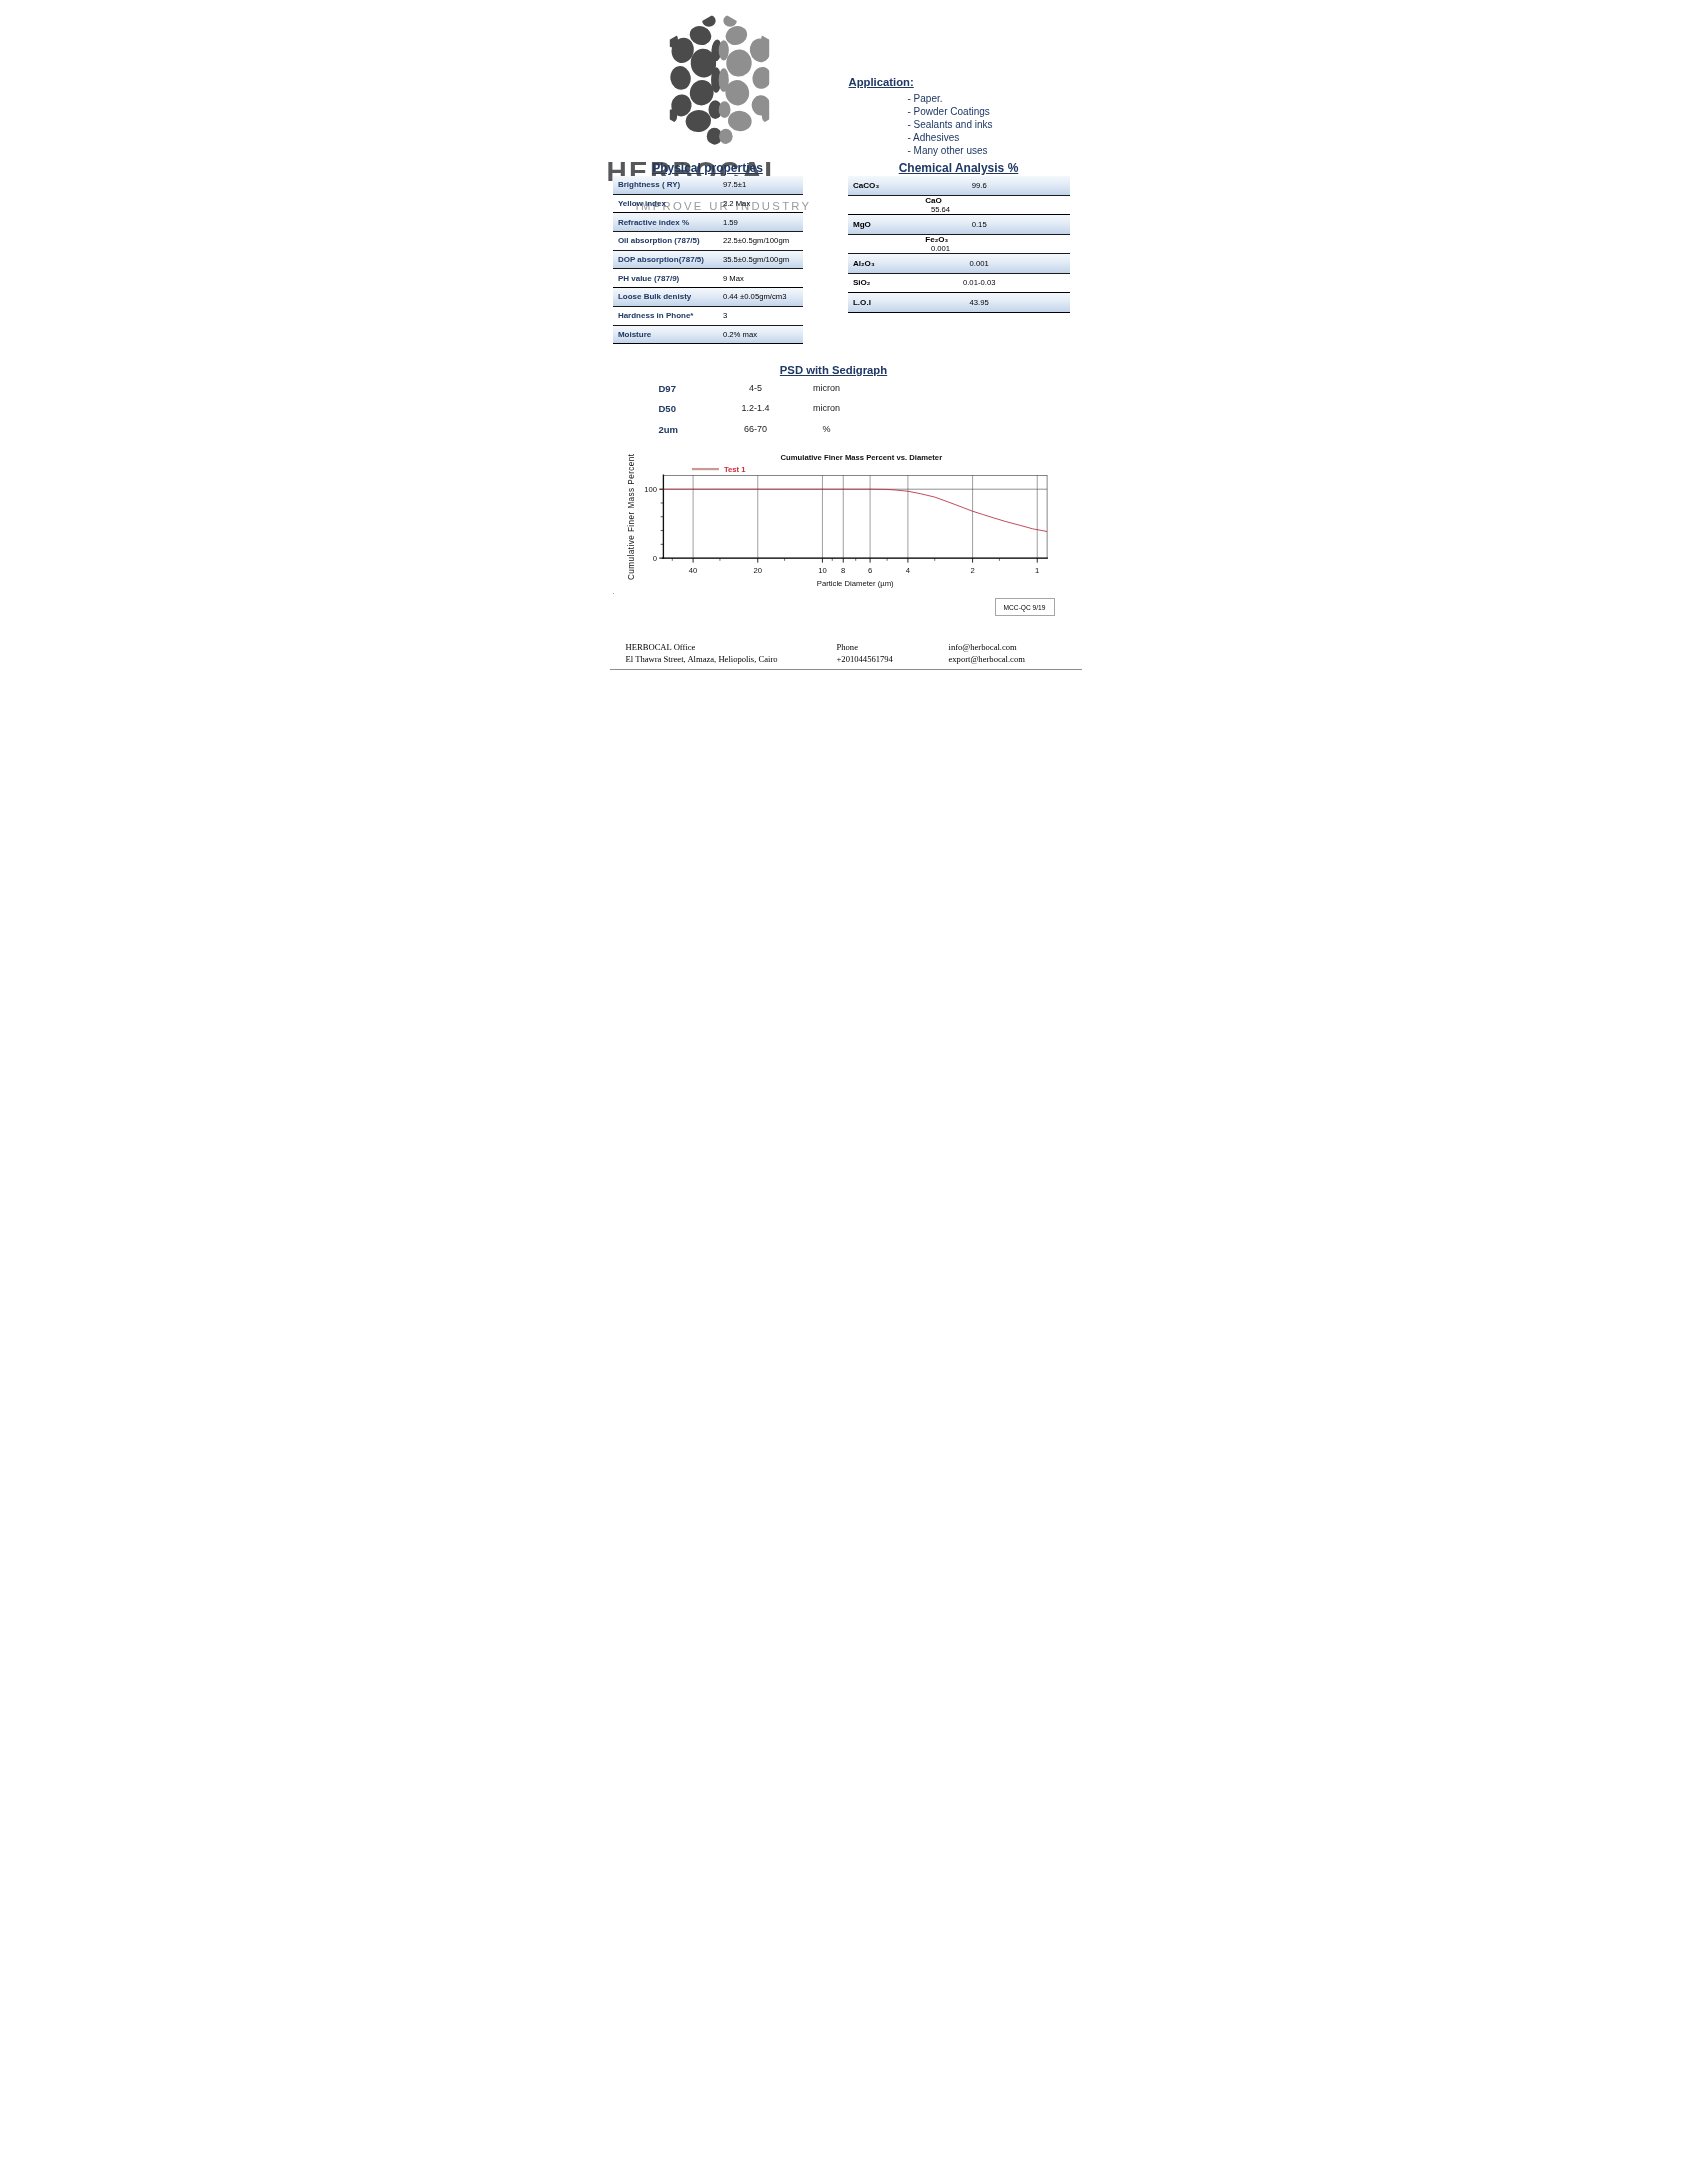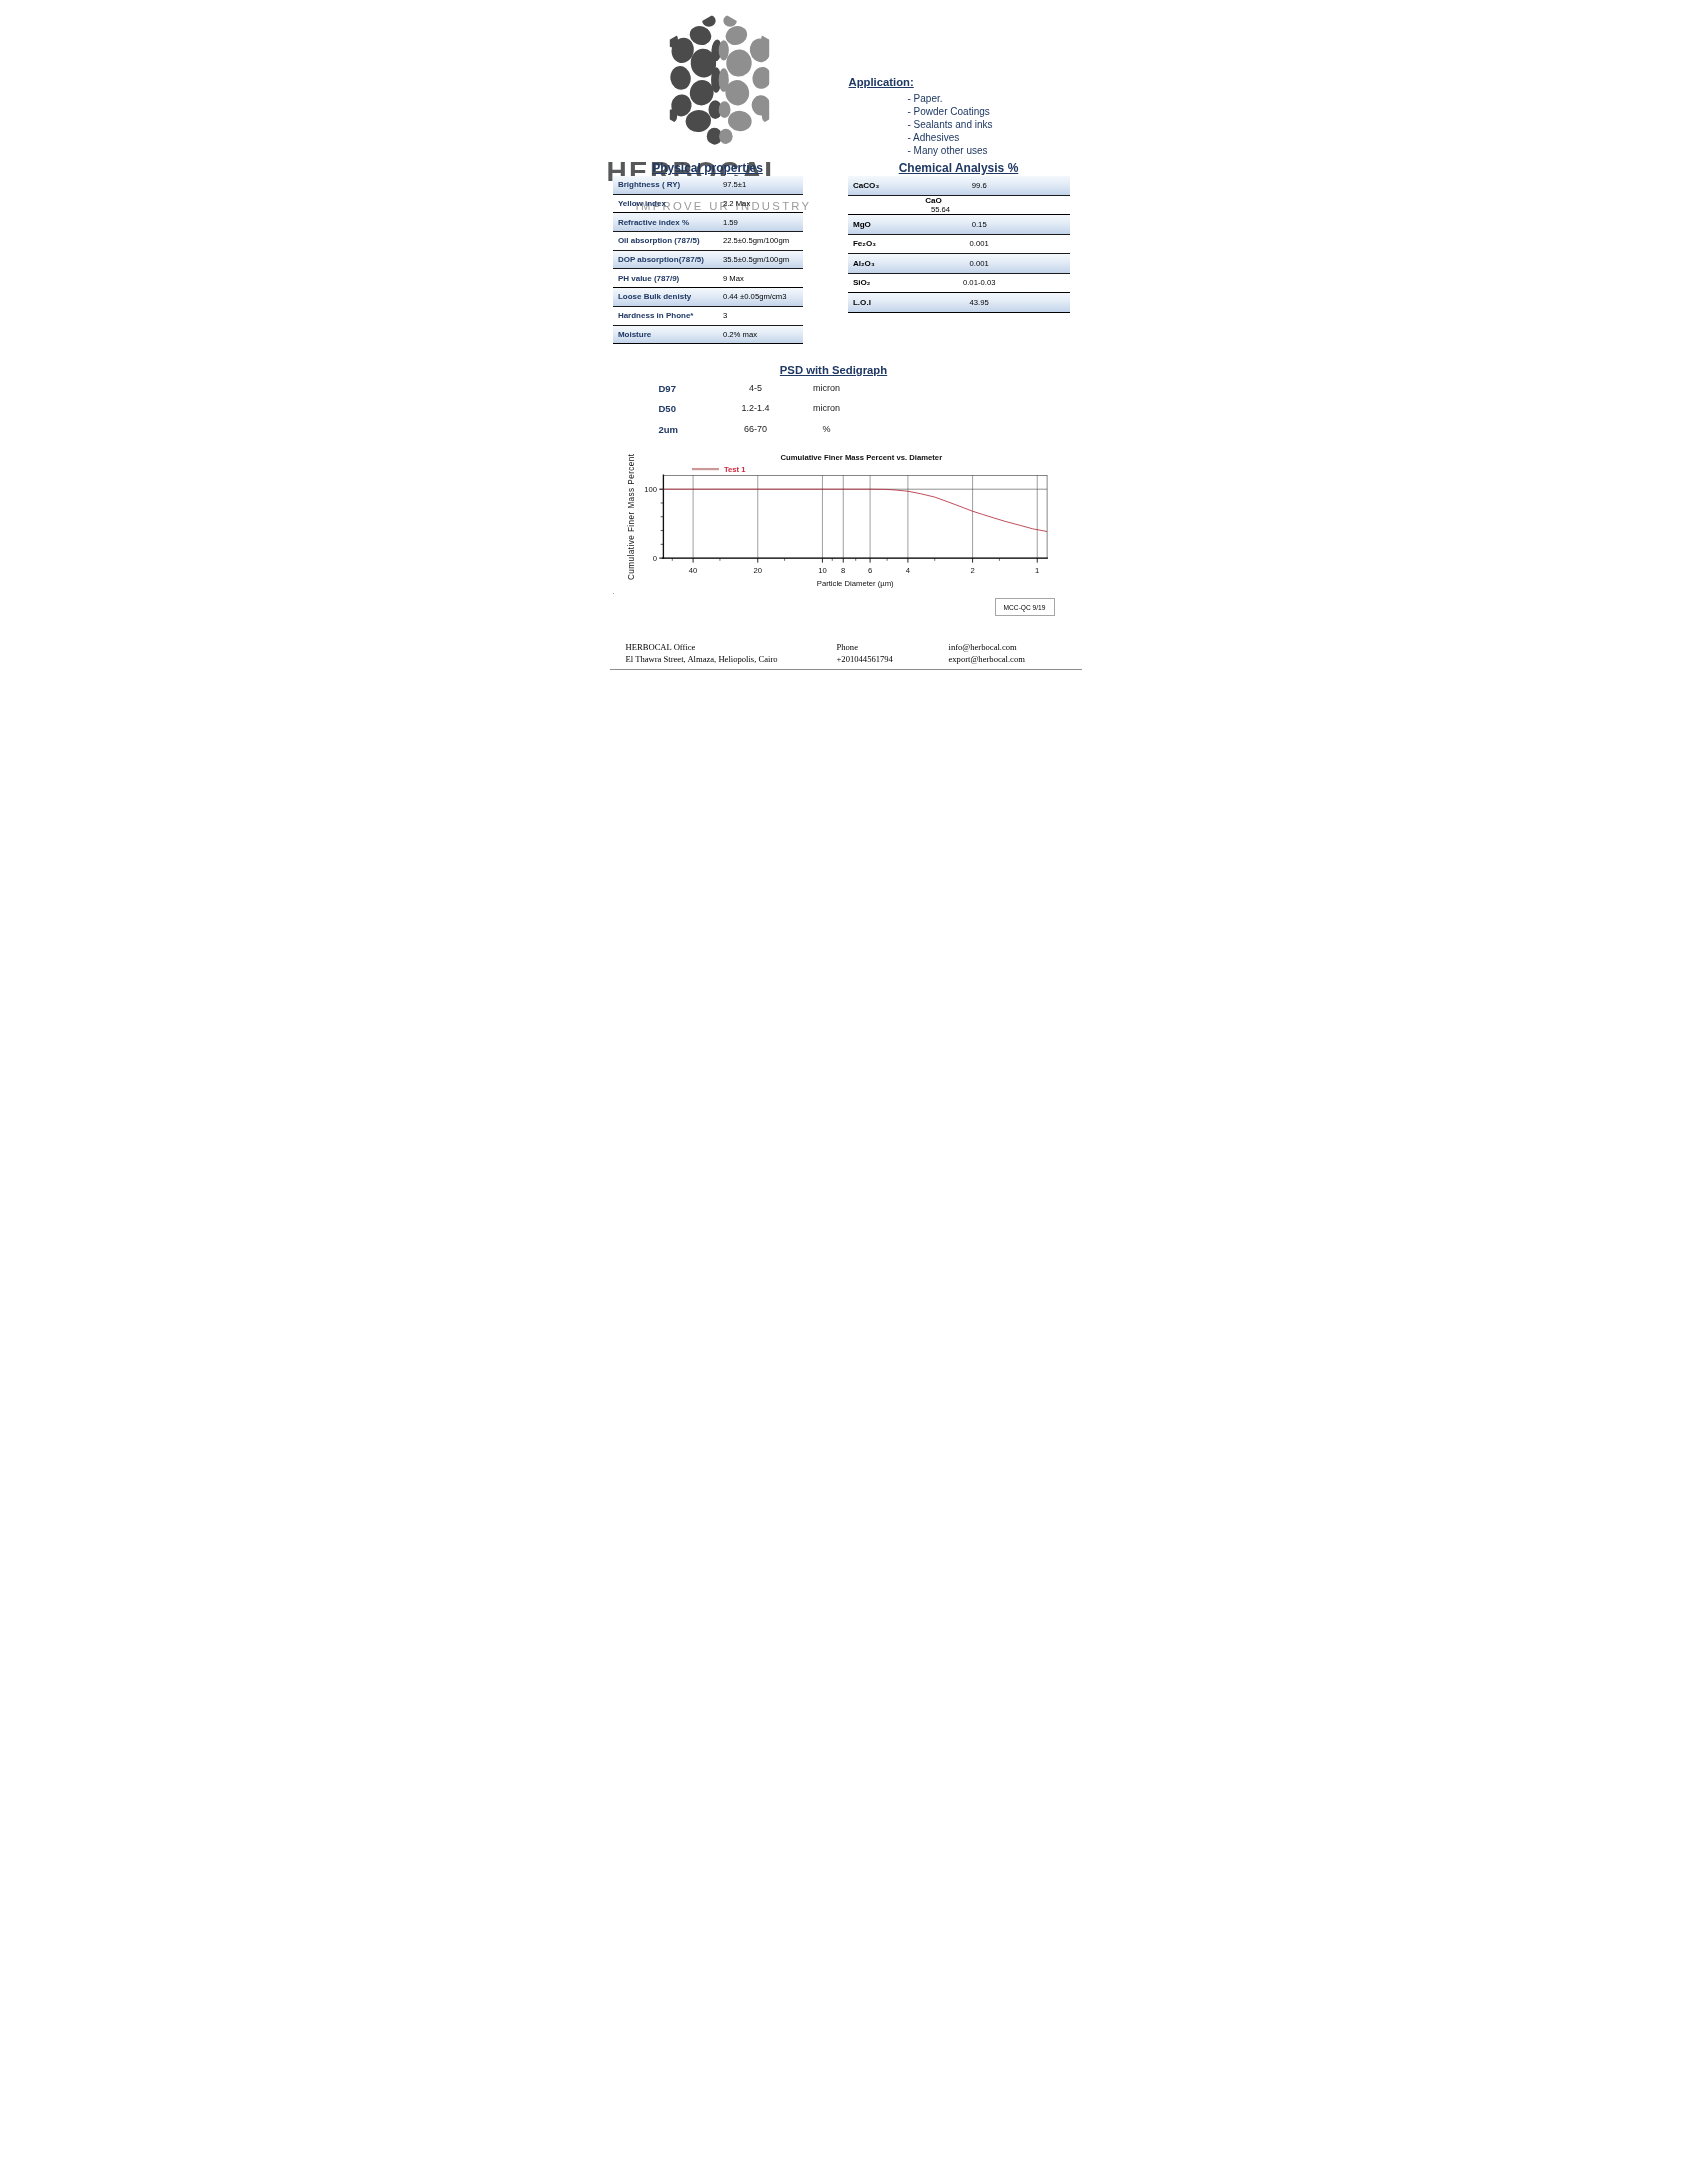--- a/index.html
+++ b/index.html
@@ -139,21 +139,21 @@
         <span class="tvalue">99.6</span>
       </div>
       <div class="trow" style="height: 18.5px; flex-direction: column;">
         <span class="tlabel" style="width: 72px;">CaO</span>
         <span class="tvalue">55.64</span>
       </div>
       <div class="trow shaded thick" style="height: 18.5px;">
         <span class="tlabel" style="width: 72px;">MgO</span>
         <span class="tvalue">0.15</span>
       </div>
-      <div class="trow" style="height: 18.5px;">
+      <div class="trow" style="height: 18.5px; flex-direction: column;">
         <span class="tlabel" style="width: 72px;">Fe₂O₃</span>
         <span class="tvalue">0.001</span>
       </div>
       <div class="trow shaded" style="height: 18.5px;">
         <span class="tlabel" style="width: 72px;">Al₂O₃</span>
         <span class="tvalue">0.001</span>
       </div>
       <div class="trow" style="height: 18.5px;">
         <span class="tlabel" style="width: 72px;">SiO₂</span>
         <span class="tvalue">0.01-0.03</span>

